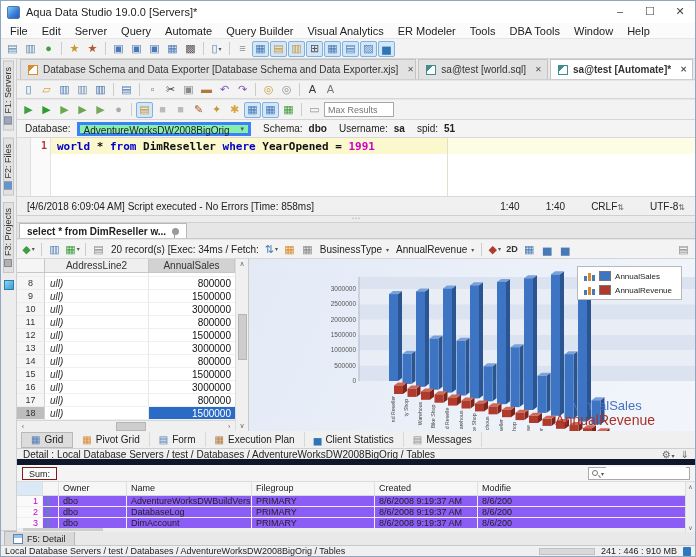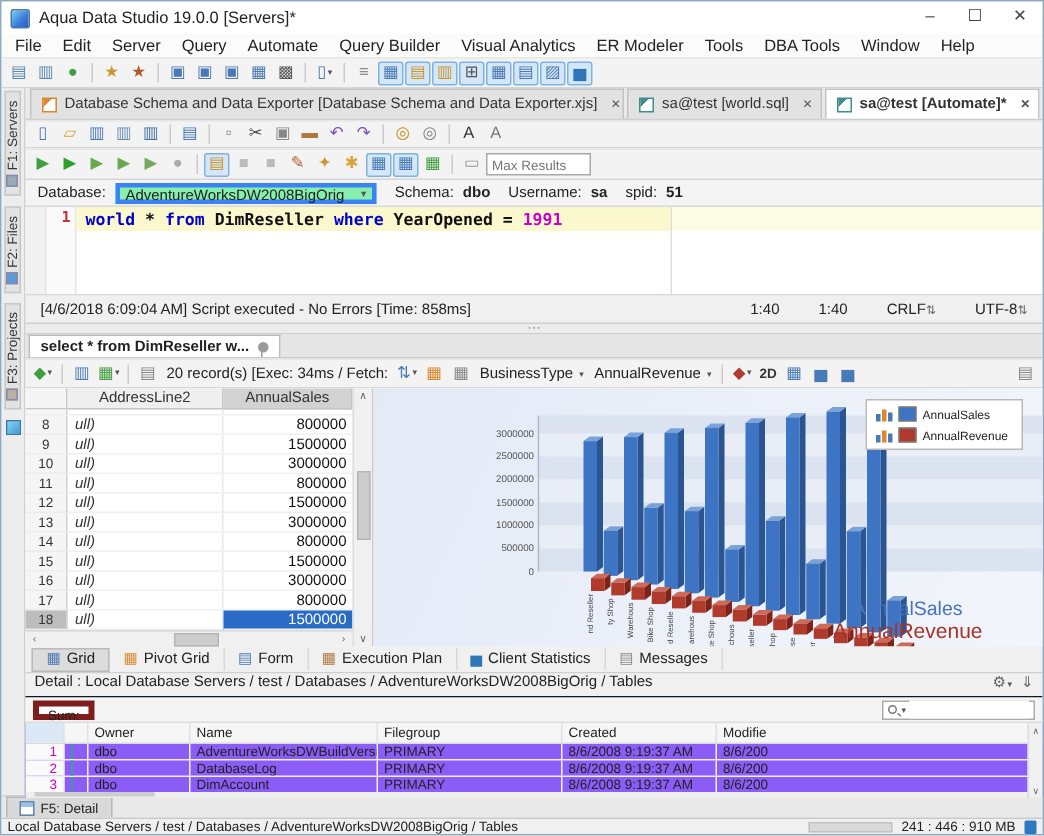--- a/index.html
+++ b/index.html
@@ -102,24 +102,24 @@
   .lgsw{width:12px;height:10px;border:1px solid #777;flex:none;}
   #bigl{position:absolute;right:40px;bottom:4px;text-align:center;line-height:1.02;}
   .bl1{font-size:13px;color:#4472c4;}
   .bl2{font-size:14px;color:#a93226;}
   
   #btabs{height:18px;background:#f0f0f0;border-bottom:1px solid #cfcfcf;display:flex;align-items:center;padding-left:4px;font-size:10px;flex:none;}
   .btab{display:flex;align-items:center;gap:4px;padding:0 9px;height:15px;border-right:1px solid #d8d8d8;color:#222;white-space:nowrap;}
   .btab.active{background:#dcdcdc;border:1px solid #b9b9b9;height:16px;}
   .bico{font-size:10px;line-height:1;}
   
-  #dheader{height:16px;background:#f0f0f0;border-bottom:1px solid #0f172a;display:flex;align-items:flex-start;font-size:10px;color:#222;padding:0 6px;flex:none;}
+  #dheader{height:16px;background:#f0f0f0;border-bottom:6px solid #0f172a;display:flex;align-items:center;font-size:10px;color:#222;padding:0 6px;flex:none;}
   #dheader .hicons{margin-left:auto;display:flex;gap:6px;color:#666;font-size:10px;align-items:center;}
   #sumrow{height:17px;background:#f4f4f4;border-bottom:1px solid #dcdcdc;display:flex;align-items:center;padding:0 5px;font-size:9px;color:#222;flex:none;}
-  .sumbox{border:4px solid #7f1d1d;background:#fbfbfb;padding:0 6px;height:13px;line-height:12px;}
+  .sumbox{border:1px solid #7f1d1d;background:#fbfbfb;padding:0 6px;height:13px;line-height:12px;}
   .search{margin-left:auto;width:102px;height:13px;border:1px solid #aaaaaa;background:#fff;display:flex;align-items:center;padding:0 3px;gap:2px;}
   .mag{width:6px;height:6px;border:1px solid #777;border-radius:50%;position:relative;flex:none;}
   .mag::after{content:"";position:absolute;left:5px;top:5px;width:3px;height:1px;background:#777;transform:rotate(45deg);}
   .search input{flex:1;border:none;outline:none;font-size:9px;min-width:0;font-family:"Liberation Sans",sans-serif;}
   #dtable{height:50px;background:#8b5cf6;position:relative;font-size:9px;flex:none;overflow:hidden;}
   .dhrow{height:14px;display:flex;background:#f6f6f6;border-bottom:1px solid #d9d9d9;color:#222;}
   .dhc{border-right:1px solid #e0e0e0;padding:1px 0 0 4px;overflow:hidden;white-space:nowrap;}
   .dhc.first{background:#dbe9f7;}
   .drow{height:11px;display:flex;border-bottom:1px solid #efefef;color:#222;}
   .dc{border-right:1px solid #f0f0f0;padding:0 0 0 4px;overflow:hidden;white-space:nowrap;line-height:11px;}

